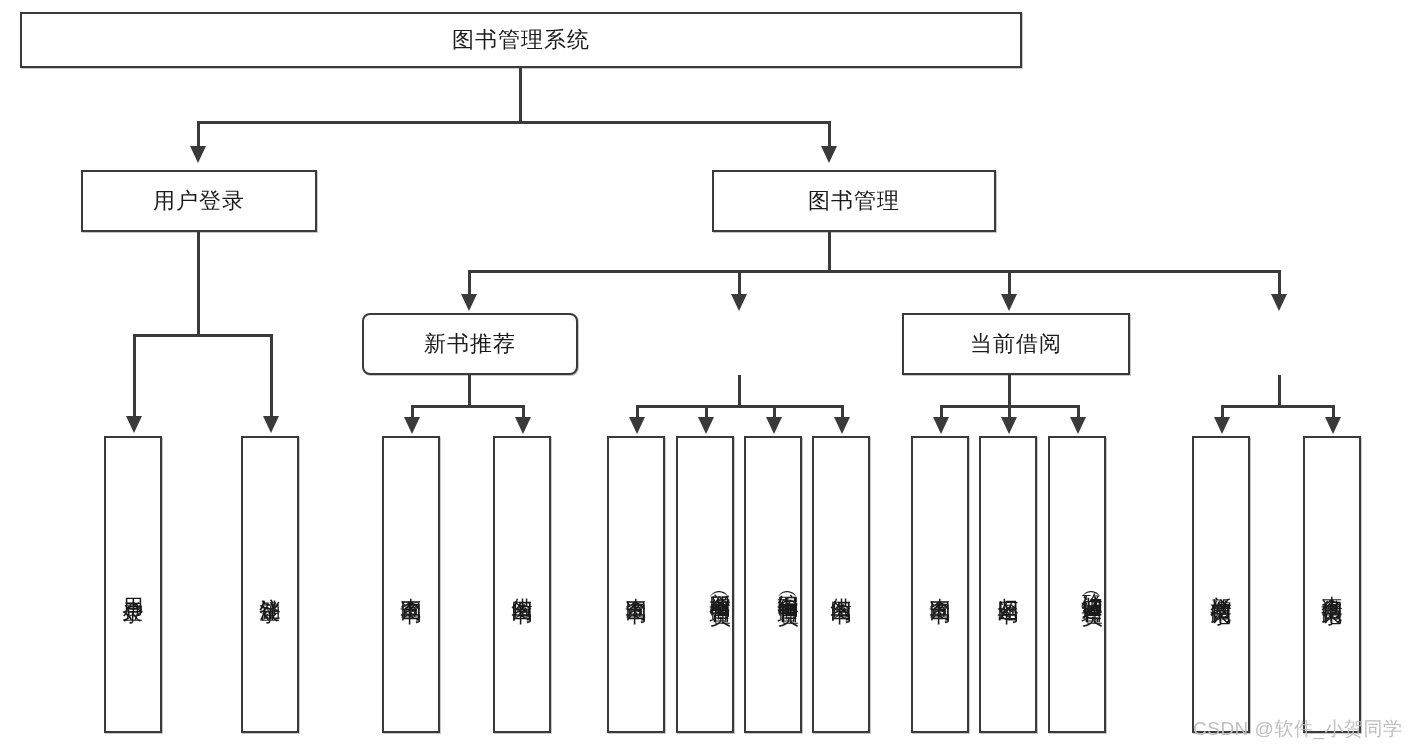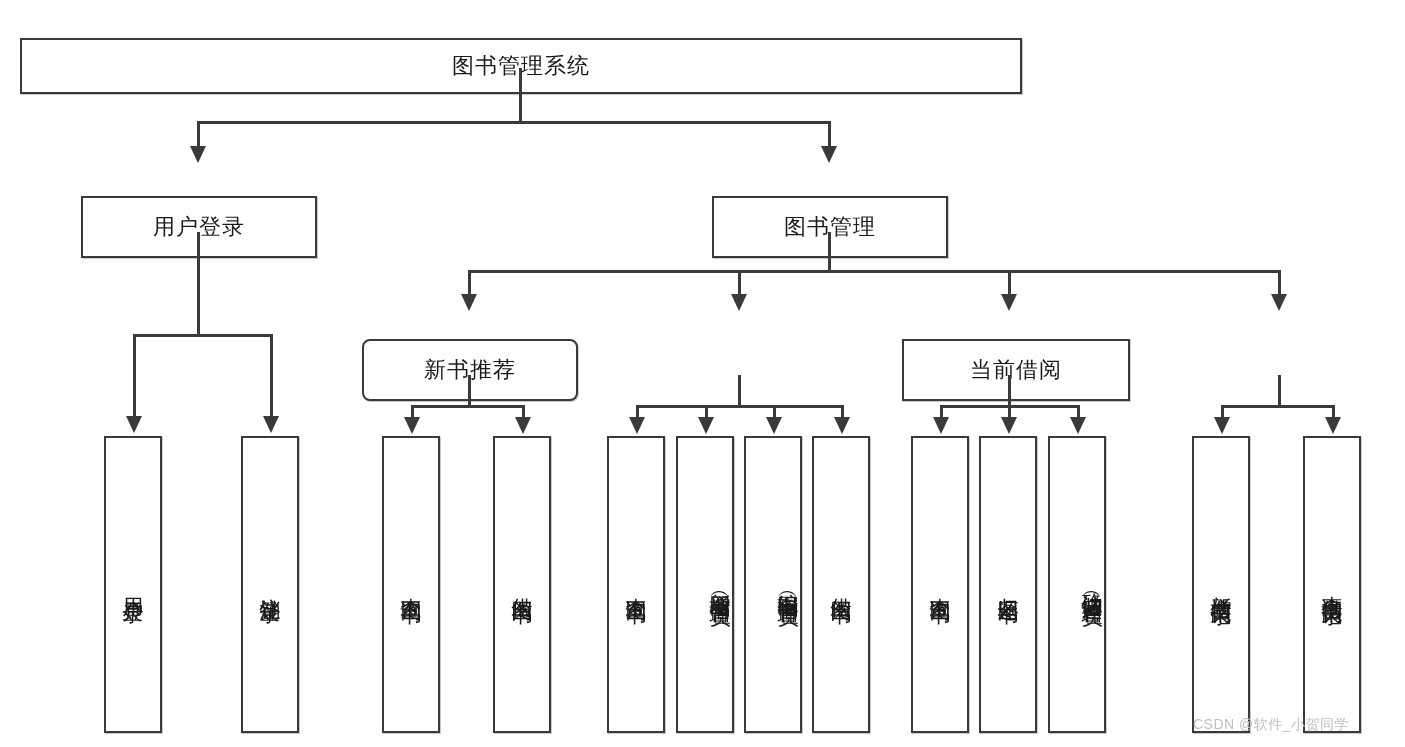--- a/index.html
+++ b/index.html
@@ -26,21 +26,20 @@
     box-shadow: 1px 1px 0 0 #c9c9c9;
     display: flex;
     align-items: center;
     justify-content: center;
     color: #1a1a1a;
   }
   .node.horiz {
     font-size: 22px;
     letter-spacing: 1px;
     line-height: 1.1;
-    margin-top: 26px;
   }
   .node.vert {
     writing-mode: vertical-rl;
     text-orientation: upright;
     font-size: 21px;
     line-height: 1.15;
     letter-spacing: 2px;
     padding-top: 4px;
     padding-bottom: 4px;
     align-items: flex-start;
@@ -63,21 +62,21 @@
     position: absolute;
     width: 0;
     height: 0;
     border-left: 8px solid transparent;
     border-right: 8px solid transparent;
     border-top: 17px solid #3a3a3a;
   }
   
   #watermark {
     position: absolute;
-    font-size: 14px;
+    font-size: 19px;
     color: #bfbfbf;
     white-space: nowrap;
     letter-spacing: 0.5px;
   }
 </style>
 </head>
 <body>
 
 <div id="canvas">
 
@@ -90,21 +89,21 @@
   <div class="hline" style="left:197px; top:121px; width:634px;"></div>
 
   <div class="vline" style="left:197px; top:121px; height:25px;"></div>
   <div class="arrow" style="left:190px; top:146px;"></div>
   <div class="vline" style="left:828px; top:121px; height:25px;"></div>
   <div class="arrow" style="left:821px; top:146px;"></div>
 
   <div class="node horiz" style="left:81px; top:170px; width:236px; height:62px;">
     <span>用户登录</span>
   </div>
-  <div class="node horiz" style="left:712px; top:170px; width:236px; height:62px;">
+  <div class="node horiz" style="left:712px; top:170px; width:284px; height:62px;">
     <span>图书管理</span>
   </div>
 
   <div class="vline" style="left:197px; top:232px; height:104px;"></div>
   <div class="hline" style="left:133px; top:334px; width:140px;"></div>
   <div class="vline" style="left:133px; top:334px; height:84px;"></div>
   <div class="arrow" style="left:126px; top:416px;"></div>
   <div class="vline" style="left:270px; top:334px; height:84px;"></div>
   <div class="arrow" style="left:263px; top:416px;"></div>
 

